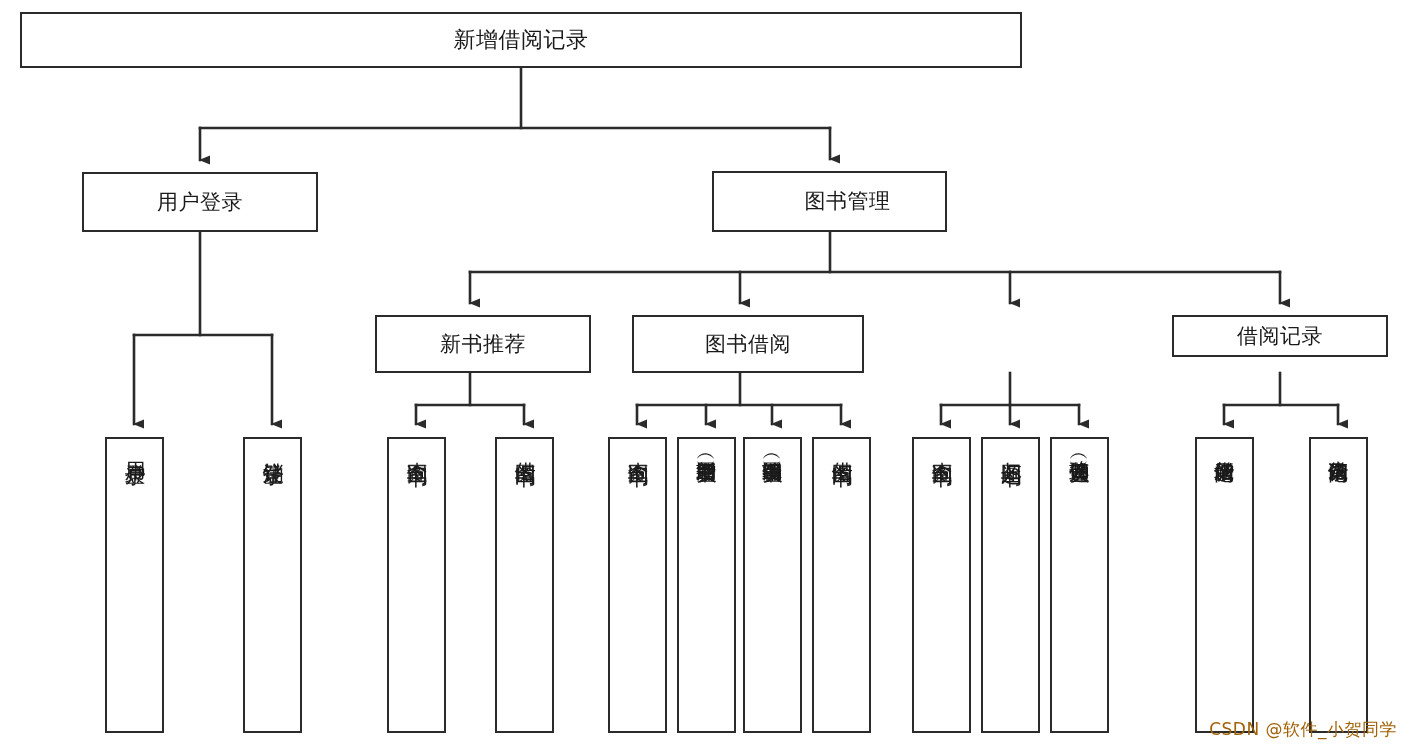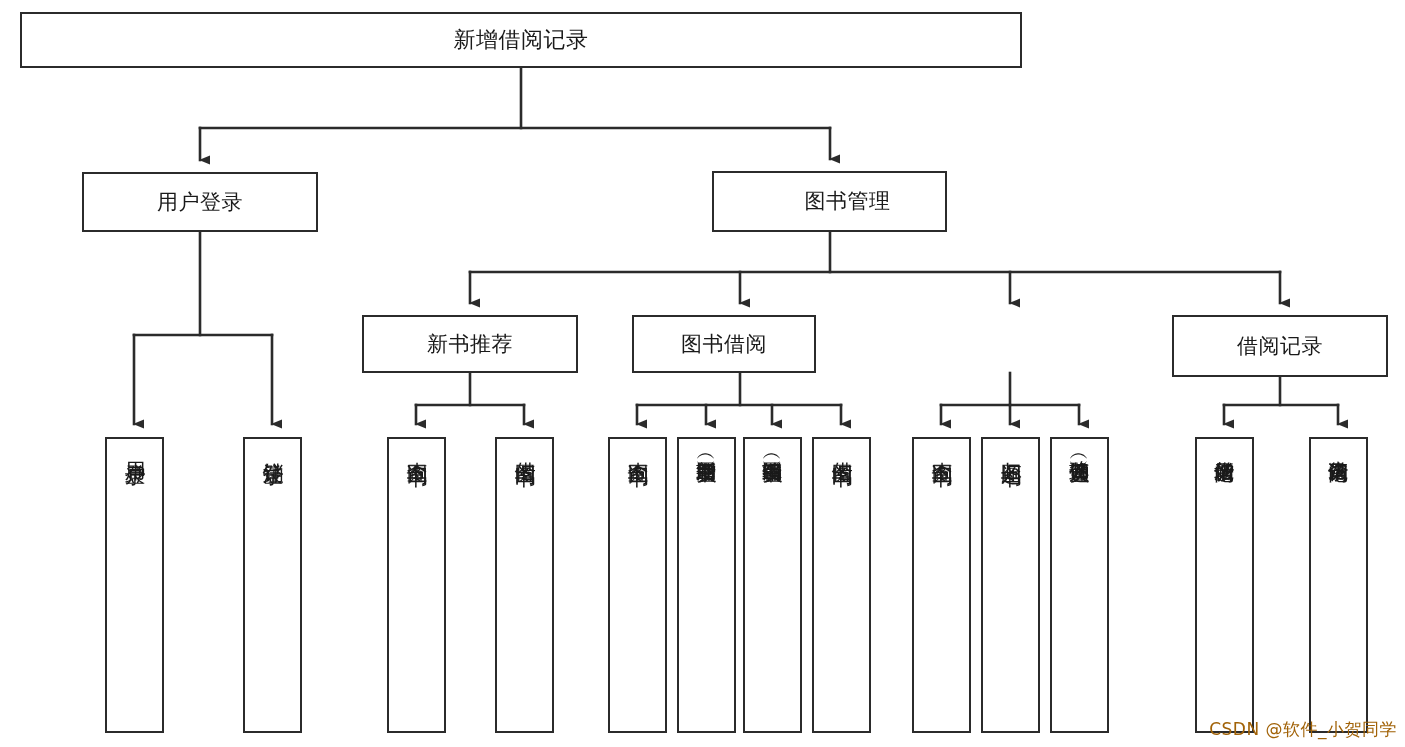--- a/index.html
+++ b/index.html
@@ -134,27 +134,27 @@
     <span class="node-label">新增借阅记录</span>
   </div>
 
   <div class="node horizontal" style="left:82px; top:172px; width:236px; height:60px;">
     <span class="node-label">用户登录</span>
   </div>
   <div class="node horizontal" style="left:712px; top:171px; width:235px; height:61px;padding-left:36px;">
     <span class="node-label">图书管理</span>
   </div>
 
-  <div class="node horizontal" style="left:362px; top:315px; width:216px; height:58px;">
+  <div class="node horizontal" style="left:375px; top:315px; width:216px; height:58px;">
     <span class="node-label">新书推荐</span>
   </div>
-  <div class="node horizontal" style="left:632px; top:315px; width:184px; height:58px;">
+  <div class="node horizontal" style="left:632px; top:315px; width:232px; height:58px;">
     <span class="node-label">图书借阅</span>
   </div>
-  <div class="node horizontal" style="left:1172px; top:315px; width:216px; height:62px;">
+  <div class="node horizontal" style="left:1172px; top:315px; width:216px; height:42px;">
     <span class="node-label">借阅记录</span>
   </div>
 
   <div class="node vertical" style="left:105px; top:437px; width:59px; height:296px;">
     <span class="node-label">用户登录</span>
   </div>
   <div class="node vertical" style="left:243px; top:437px; width:59px; height:296px;">
     <span class="node-label">注销登录</span>
   </div>
 

